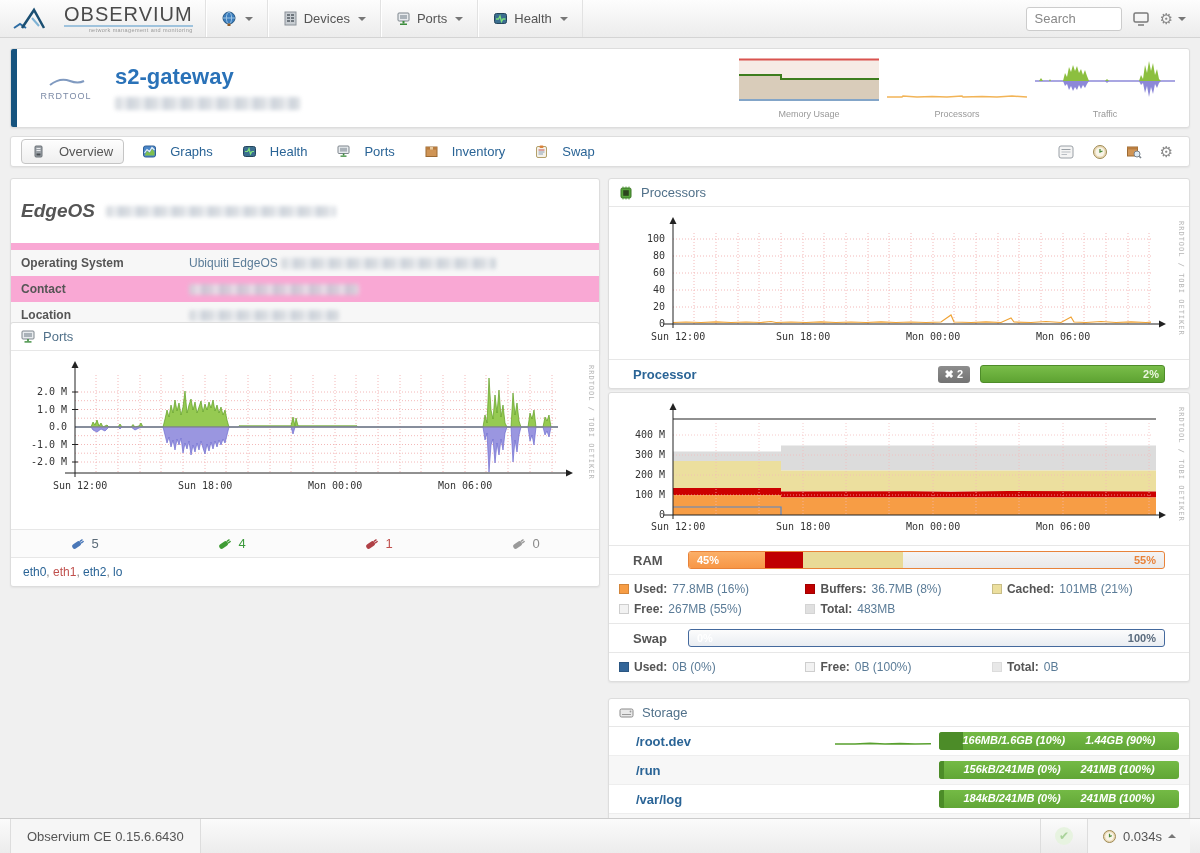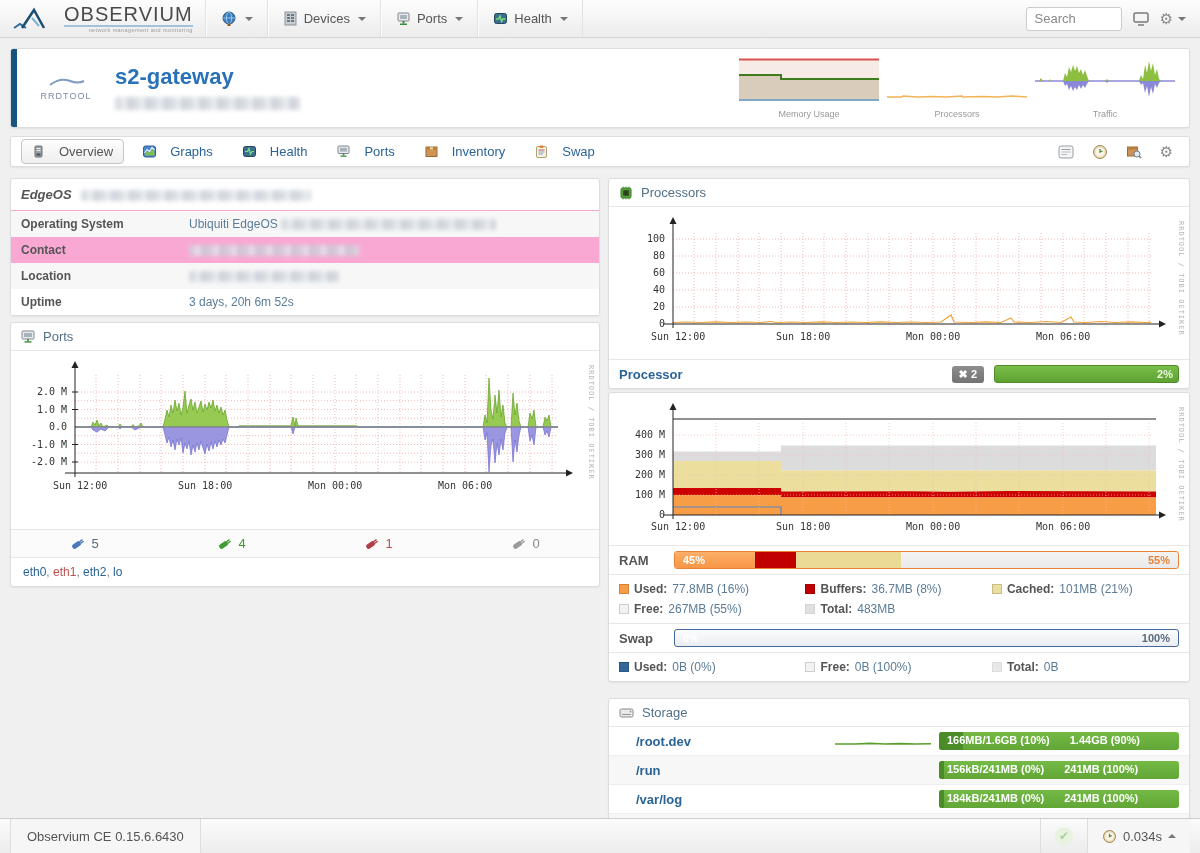--- a/index.html
+++ b/index.html
@@ -43,37 +43,37 @@
   .tab { display:flex; align-items:center; gap:14px; padding:4px 10px; margin:0 4px; font-size:13px; color:#2a6496; cursor:pointer; border:1px solid transparent; }
   .tab.active { color:#555; background:linear-gradient(#fdfdfd,#efefef); border:1px solid #c5c5c5; border-radius:4px; box-shadow:inset 0 1px 0 #fff; }
   .tab-tools { margin-left:auto; display:flex; align-items:center; gap:18px; padding-right:10px; }
 
   
   .panel { position:absolute; background:#fff; border:1px solid #ddd; border-radius:3px; box-shadow:0 1px 2px rgba(0,0,0,.06); }
   .panel-hd { display:flex; align-items:center; gap:8px; padding:6px 10px; border-bottom:1px solid #e7e7e7; font-size:13px; color:#51718a; }
   .watermark { position:absolute; right:4px; top:14px; writing-mode:vertical-rl; font-family:"DejaVu Sans Mono",monospace; font-size:7px; color:#b5b5b5; letter-spacing:1px; }
 
   
-  .info-hd { padding:8px 10px; border-bottom:1px solid #f9a8d4; font-size:13px; }
+  .info-hd { padding:21px 10px; border-bottom:7px solid #f9a8d4; font-size:19px; }
   .info-os { font-weight:bold; font-style:italic; color:#555; margin-right:6px; }
   .info-row { display:flex; font-size:12px; padding:6px 10px; }
   .info-row:nth-child(odd) { background:#f7f7f7; }
   .info-label { width:168px; font-weight:bold; color:#555; }
   .info-value { color:#5a7b97; }
 
   
   .port-counts { display:flex; border-top:1px solid #e7e7e7; background:#fbfbfb; }
   .pc { flex:1; text-align:center; padding:6px 0; font-size:13px; display:flex; align-items:center; justify-content:center; gap:5px; }
   .pc-up { color:#3c9a3c; } .pc-down { color:#c0504d; } .pc-total { color:#5b6b78; } .pc-off { color:#8a8a8a; }
   .eth-links { border-top:1px solid #e7e7e7; padding:7px 12px; font-size:12px; color:#888; }
   .eth-links a { text-decoration:none; color:#2a6496; }
   .eth-links a.down { color:#c0504d; }
 
   
-  .metric-row { display:flex; align-items:center; padding:5px 10px; border-top:1px solid #e7e7e7; font-size:13px; }
+  .metric-row { display:flex; align-items:center; padding:5px 24px; border-top:1px solid #e7e7e7; font-size:13px; }
   .metric-name { font-weight:bold; color:#2a6496; }
   .metric-label { font-weight:bold; color:#555; width:55px; }
   .count-badge { margin-left:auto; background:linear-gradient(#8d8d8d,#737373); color:#fff; font-size:11px; font-weight:bold; padding:2px 7px; border-radius:3px; }
   .bar { position:relative; height:18px; border-radius:3px; overflow:hidden; font-size:11px; font-weight:bold; }
   .cpu-bar { width:185px; margin-left:10px; background:linear-gradient(#79bd49,#5ea332); border:1px solid #4e8c29; }
   .cpu-bar .pct-r { position:absolute; right:5px; top:2px; color:#eaf6df; }
   .ram-bar { flex:1; border:1px solid #e8833a; background:linear-gradient(#f4f4f4,#e9e9e9); display:flex; }
   .seg { height:100%; }
   .seg-used { background:linear-gradient(#fbaf68,#f79646); } .seg-buf { background:#c00000; } .seg-cache { background:#e9da96; }
   .ram-bar .pct-l { position:absolute; left:8px; top:2px; color:#fff; }
@@ -88,21 +88,21 @@
   .stat b { color:#555; } .stat span.v { color:#5a7b97;text-align:right; }
 
   
   .sto-row { display:flex; align-items:center; padding:5px 10px; font-size:13px; min-height:26px; }
   .sto-row:nth-child(even) { background:#f7f7f7; }
   .sto-row + .sto-row { border-top:1px solid #eee; }
   .sto-name { font-weight:bold; color:#2a6496;margin-left:17px; }
   .sto-right { margin-left:auto; display:flex; align-items:flex-end; gap:8px; }
   .sto-badge { position:relative; height:18px; border-radius:3px; overflow:hidden; background:linear-gradient(#74ba45,#61a636); min-width:240px; }
   .sto-fill { position:absolute; left:0; top:0; bottom:0; background:#4c8c28; }
-  .sto-badge .txt { position:relative; display:flex; justify-content:flex-start; color:#fff; font-size:11px; font-weight:bold; padding:2px 8px; gap:20px; }
+  .sto-badge .txt { position:relative; display:flex; justify-content:center; color:#fff; font-size:11px; font-weight:bold; padding:2px 8px; gap:20px;font-style:italic; }
 
   
   .footer { position:absolute; left:0; top:818px; width:1200px; height:35px; background:linear-gradient(#fbfbfb,#ececec);
     border-top:1px solid #ccc; display:flex; align-items:stretch; font-size:13px; color:#555; z-index:5; }
   .foot-box { display:flex; align-items:center; padding:0 16px; border-right:1px solid #ddd; border-left:1px solid #ddd; background:#f6f6f6; margin-left:10px; }
   .foot-right { margin-left:auto; display:flex; align-items:stretch; }
   .foot-check { display:flex; align-items:center; padding:0 14px; border-left:1px solid #ddd; }
   .check-circle { width:18px; height:18px; border-radius:50%; background:#e7f3e0; color:#a9d29a; font-size:12px; text-align:center; line-height:18px; }
   .foot-time { display:flex; align-items:center; gap:6px; padding:0 14px; border-left:1px solid #ddd; background:#f6f6f6; margin-right:10px; }
 

